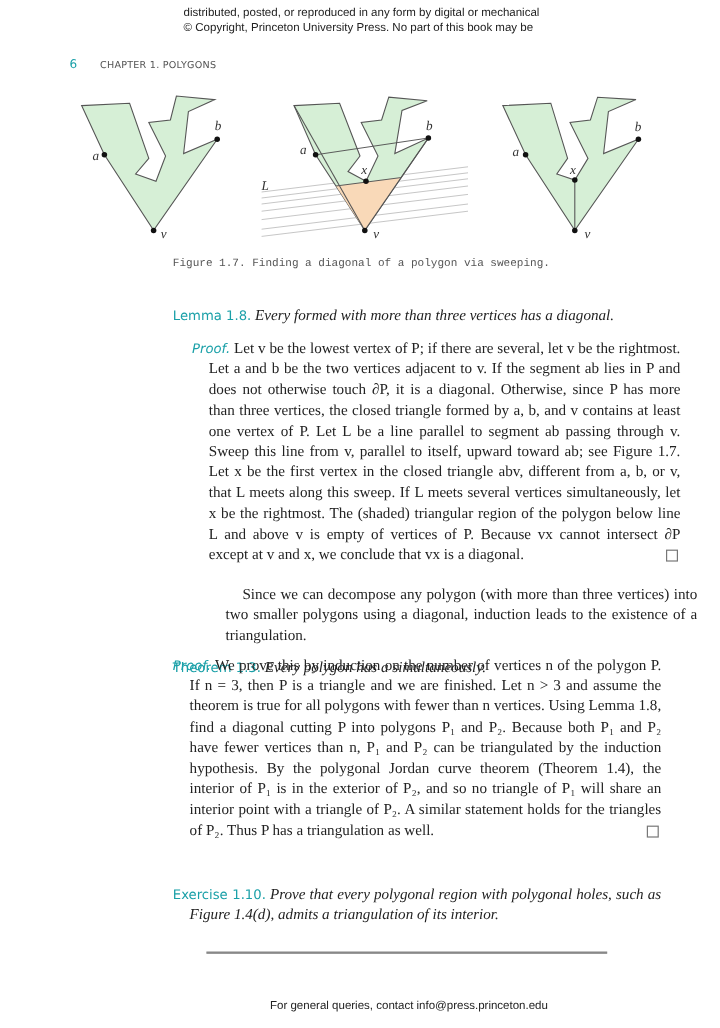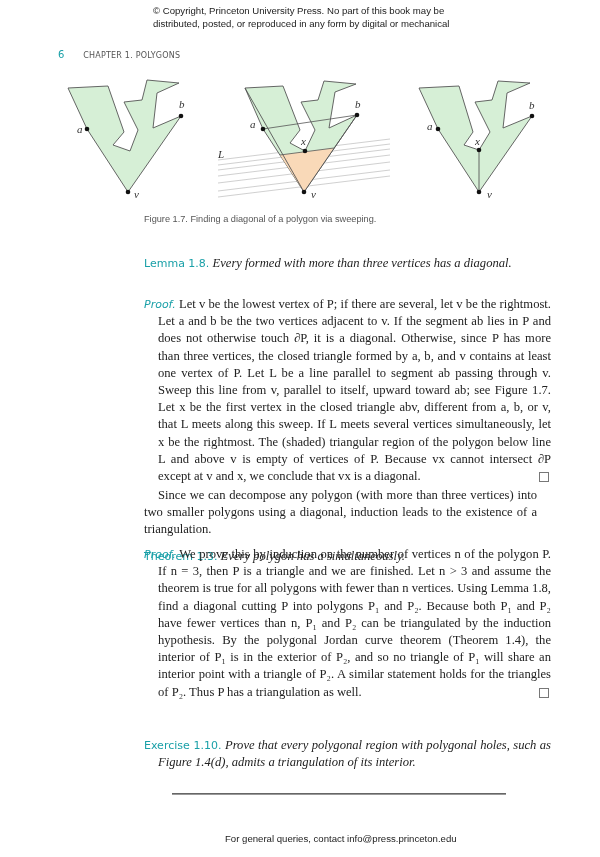--- a/index.html
+++ b/index.html
@@ -1,38 +1,38 @@
 <!DOCTYPE html>
 <html><head>
 <meta charset="utf-8">
 <style>
   html, body { margin:0; padding:0; background:#ffffff; }
   body { width:600px; height:857px; position:relative; overflow:hidden; color:#222; }
   .copyright { position:absolute; left:153px; top:4px; width:300px; font-family:"Liberation Sans", sans-serif; font-size:9.6px; line-height:13.4px; color:#222; }
   .running-head { position:absolute; left:58px; top:49px; font-family:"DejaVu Sans", sans-serif; font-size:8px; color:#555; letter-spacing:0.2px;text-align:right; }
   .running-head .pgnum { color:#1aa0a8; font-size:10px; margin-right:16px; }
   .figure { position:absolute; left:0; top:60px; width:600px; height:150px; }
-  .caption { position:absolute; left:144px; top:214px; font-family:Liberation Sans, sans-serif; font-size:9.2px; color:#555; }
+  .caption { position:absolute; left:144px; top:214px; font-family:Liberation Mono, monospace; font-size:9.2px; color:#555; }
   .para { position:absolute; left:144px; width:393px; font-family:"Liberation Serif", serif; font-size:12.6px; line-height:17.2px; color:#222; text-align:justify; }
   .hang { padding-left:14px; text-indent:-14px; }
   .label { font-family:"DejaVu Sans", sans-serif; color:#1aa0a8; font-size:11px; font-style:normal; }
   .label.it { font-style:oblique; }
   .stmt { font-style:italic; }
   .qed { float:right; display:inline-block; width:8px; height:8px; border:1px solid #777; margin-top:4px; margin-right:2px; }
-  .indent { text-indent:14px; }
+  .indent { text-indent:14px;margin-left:44px; }
   .rule { position:absolute; left:172px; top:793px; width:334px; height:0; border-top:1.6px solid #666; border-bottom:0.6px solid #999; }
   .footer { position:absolute; left:186px; top:833px; font-family:"Liberation Sans", sans-serif; font-size:9.6px; color:#222;margin-left:39px; }
   svg text { font-family:"Liberation Serif", serif; font-style:italic; font-size:11px; fill:#333; }
 </style>
 </head>
 <body>
 
 <div class="copyright">
+  <div>distributed, posted, or reproduced in any form by digital or mechanical</div>
   <div>© Copyright, Princeton University Press. No part of this book may be</div>
-  <div>distributed, posted, or reproduced in any form by digital or mechanical</div>
 </div>
 
 <div class="running-head">
   <span class="pgnum">6</span>
   <span>CHAPTER 1.  POLYGONS</span>
 </div>
 
 <svg class="figure" viewBox="0 60 600 150" width="600" height="150">
 
   <g>
@@ -86,21 +86,21 @@
   </g>
 </svg>
 
 <div class="caption">Figure 1.7.  Finding a diagonal of a polygon via sweeping.</div>
 
 <div class="para" style="top:255px;">
   <span class="label">Lemma 1.8.</span>
   <span class="stmt">Every formed with more than three vertices has a diagonal.</span>
 </div>
 
-<div class="para hang" style="top:296px;">
+<div class="para hang" style="top:282px;margin-left:16px;">
   <span class="label it">Proof.</span>
   <span>Let v be the lowest vertex of P; if there are several, let v be the rightmost. Let a and b be the two vertices adjacent to v. If the segment ab lies in P and does not otherwise touch ∂P, it is a diagonal. Otherwise, since P has more than three vertices, the closed triangle formed by a, b, and v contains at least one vertex of P. Let L be a line parallel to segment ab passing through v. Sweep this line from v, parallel to itself, upward toward ab; see Figure 1.7. Let x be the first vertex in the closed triangle abv, different from a, b, or v, that L meets along this sweep. If L meets several vertices simultaneously, let x be the rightmost. The (shaded) triangular region of the polygon below line L and above v is empty of vertices of P. Because vx cannot intersect ∂P except at v and x, we conclude that vx is a diagonal.</span>
   <span class="qed"></span>
 </div>
 
 <div class="para indent" style="top:487px;">Since we can decompose any polygon (with more than three vertices) into two smaller polygons using a diagonal, induction leads to the existence of a triangulation.</div>
 
 <div class="para" style="top:548px;">
   <span class="label">Theorem 1.3.</span>
   <span class="stmt">Every polygon has a simultaneously.</span>

